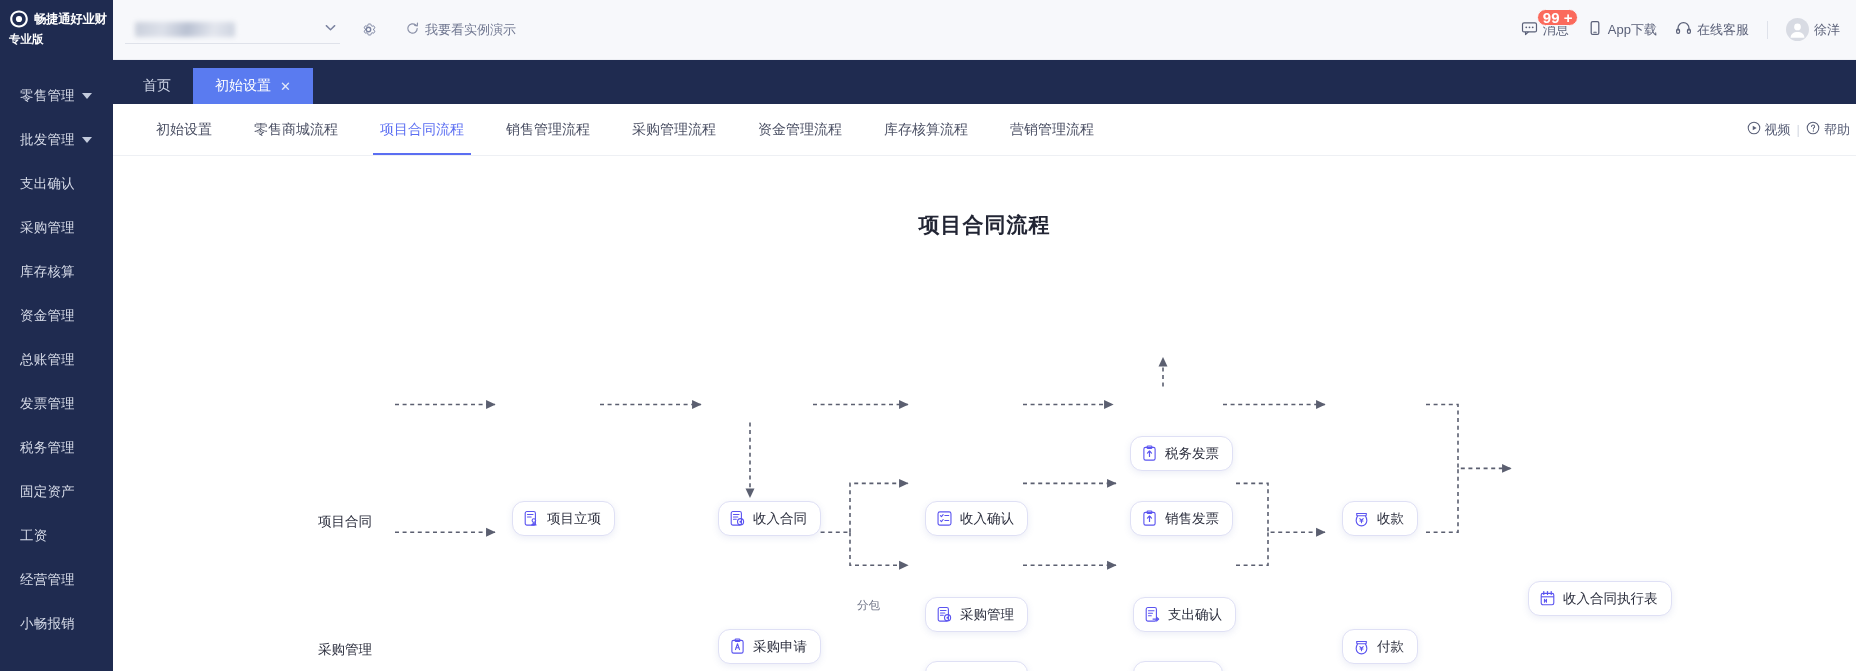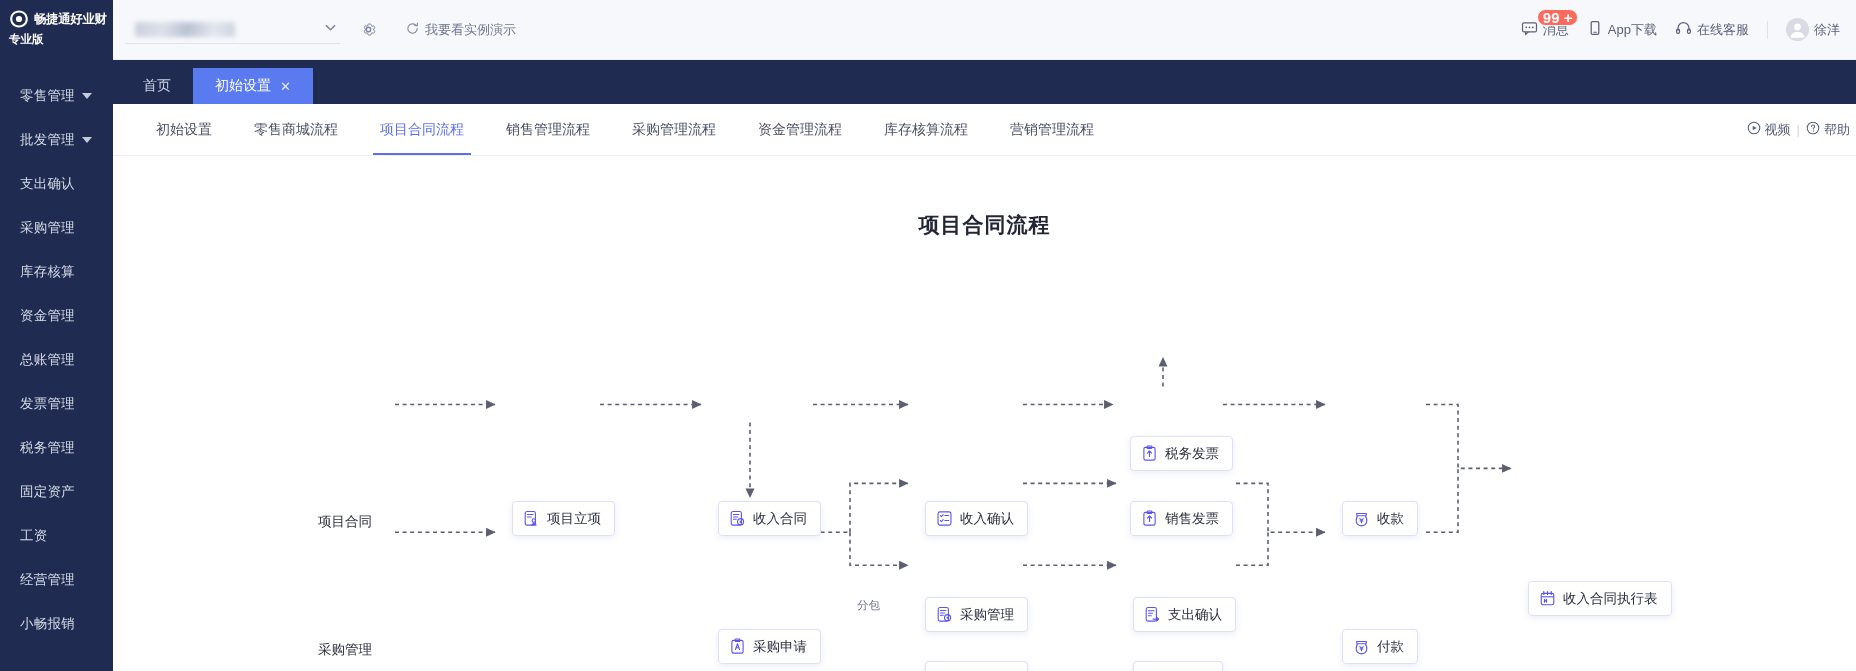--- a/index.html
+++ b/index.html
@@ -117,21 +117,21 @@
 
   .canvas { flex: 1 1 auto; position: relative; }
   .flow-title {
     position: absolute; left: 0; right: 0; top: 55px; text-align: center;
     font-size: 21px; color: #222534; font-weight: 600; letter-spacing: 1px;
   }
 
   
   .node {
     position: absolute; height: 35px; background: #fff;
-    border: 1px solid #dfe0f5; border-radius: 4px;
+    border: 1px solid #dfe0f5; border-radius: 12px;
     display: flex; align-items: center; gap: 7px; padding: 0 13px 0 10px;
     box-shadow: 0 2px 7px rgba(94,104,180,.12);
     font-size: 13.5px; color: #2c2f3e; white-space: nowrap; cursor: pointer;
   }
   .node .nicon { width: 17px; height: 17px; flex: 0 0 17px; display:block; }
 
   .rowlabel {
     position: absolute; font-size: 13.5px; color: #2c2f3e; white-space: nowrap;
   }
   .edgelabel {

